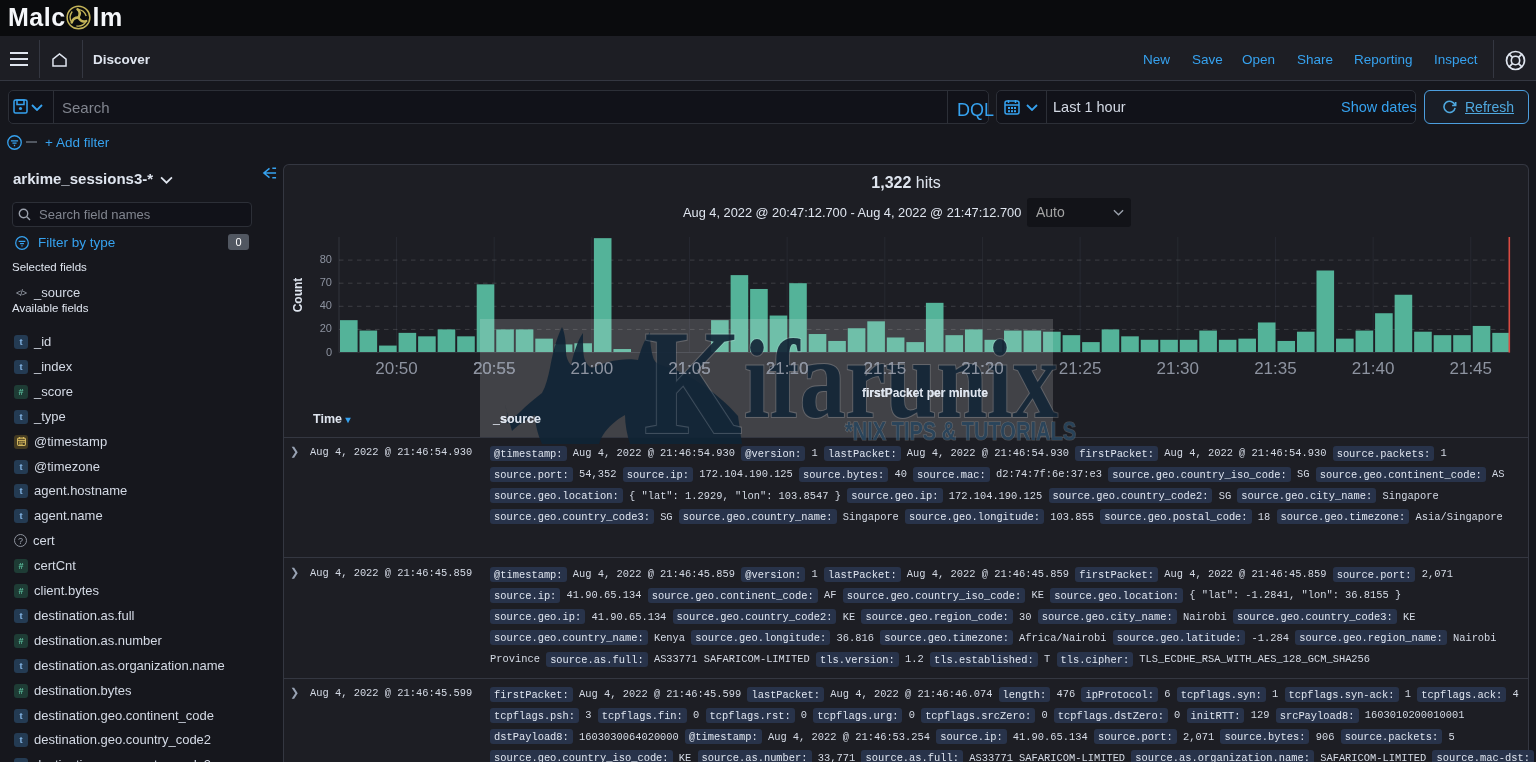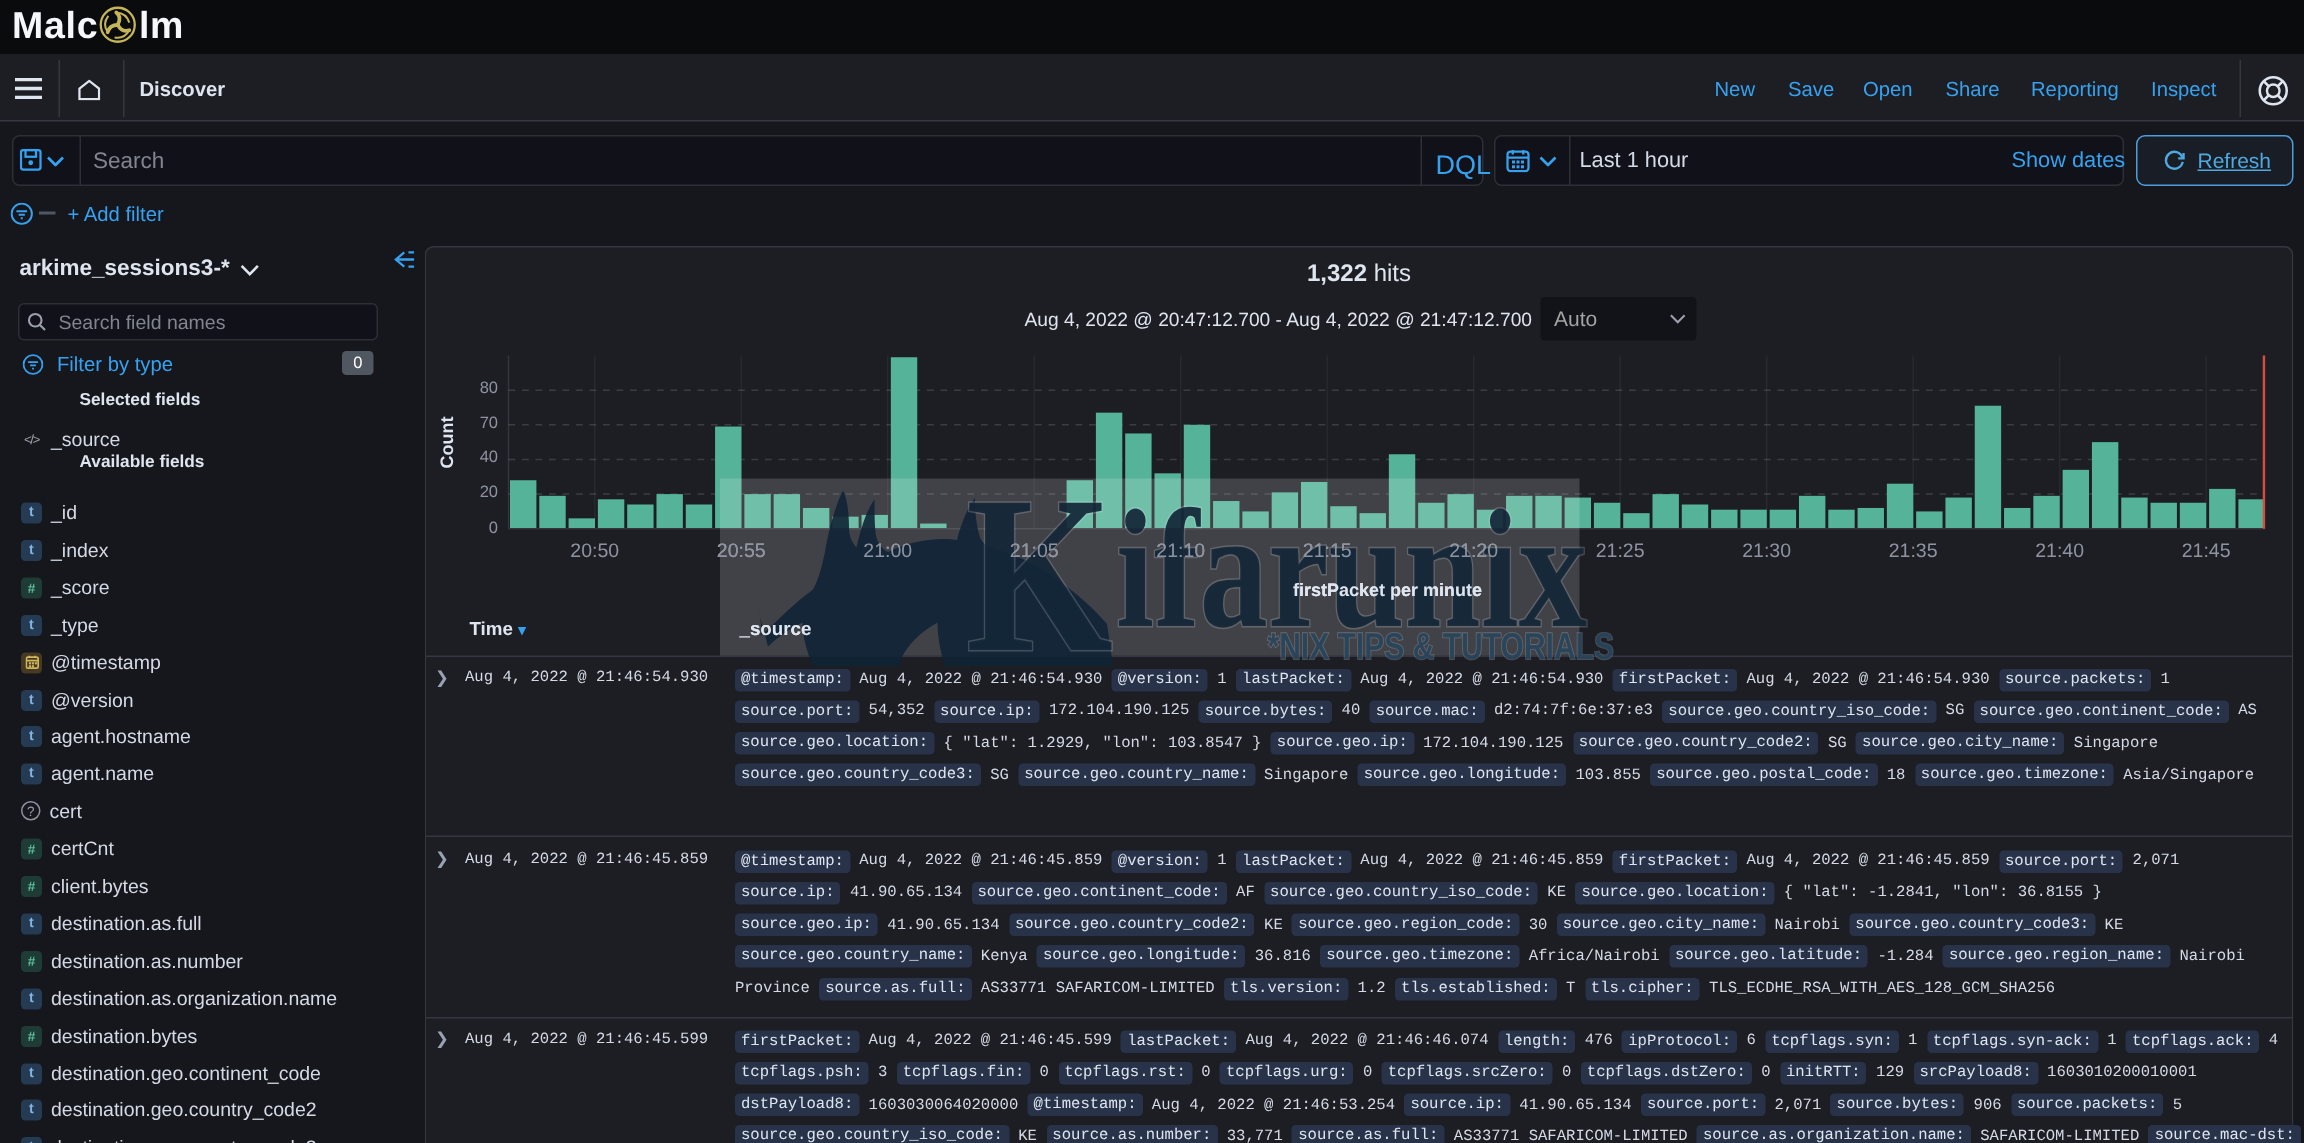--- a/index.html
+++ b/index.html
@@ -33,41 +33,41 @@
 #refreshbtn { position:absolute; left:1424px; top:90px; width:105px; height:34px; border:1px solid #4c9ede; border-radius:6px; background:#191d26; }
 #refreshbtn span { position:absolute; left:40px; top:8px; font-size:14px; font-weight:500; color:#4fa8df; text-decoration:underline; }
 
 
 #addfilter { position:absolute; left:45px; top:135px; font-size:13.5px; color:#36a2ef; }
 #idxpattern { position:absolute; left:13px; top:170px; font-size:15px; font-weight:700; color:#dfe5ef; }
 #fieldsearch { position:absolute; left:12px; top:202px; width:240px; height:25px; background:#111219; border:1px solid #2c2f37; border-radius:4px; }
 #fieldsearch span { position:absolute; left:26px; top:4px; font-size:13px; color:#81858f; }
 #filterbytype { position:absolute; left:38px; top:235px; font-size:13.5px; color:#36a2ef; }
 #zerobadge { position:absolute; left:228px; top:234px; width:21px; height:16px; background:#515761; border-radius:3px; color:#fff; font-size:11px; text-align:center; line-height:16px; }
-.sideheading { position:absolute; left:12px; font-size:11.5px; font-weight:700; color:#dfe5ef;margin-left:41px; }
+.sideheading { position:absolute; left:12px; font-size:11.5px; font-weight:400; color:#dfe5ef; }
 .fieldrow { position:absolute; left:14px; height:14px; }
 .fbadge { display:inline-block; width:14px; height:14px; border-radius:3px; font-size:9.5px; font-weight:700; text-align:center; line-height:14px; font-family:"Liberation Sans",sans-serif; vertical-align:top; }
 .fb-t { background:#243b53; color:#82b3e2; }
 .fb-n { background:#1e3c35; color:#5cbd9d; font-size:9px;}
 .fb-d { background:#443b22; color:#d2b55d; font-size:9px;}
 .fb-q { background:transparent; border:1px solid #8e939e; border-radius:50%; color:#9ba1ac; width:13px;height:13px; line-height:12px; font-size:9px; font-weight:400;}
 .fb-s { background:transparent; color:#9ba1ac; font-size:9px; font-weight:400; letter-spacing:-1px;}
 .fname { display:inline-block; margin-left:6px; font-size:13px; color:#d4dae5; vertical-align:top; margin-top:-1px; }
 
 
 #panel { position:absolute; left:283px; top:164px; width:1246px; height:598px; background:#1d1e24; border:1px solid #343741; border-radius:6px 6px 0 0; border-bottom:none; }
 #hits { position:absolute; left:283px; top:174px; width:1246px; text-align:center; font-size:16px; color:#dfe5ef; }
 #hits b { font-weight:700; }
 #timerange { position:absolute; left:683px; top:205px; font-size:12.8px; color:#dfe5ef; }
 #autobox { position:absolute; left:1027px; top:198px; width:104px; height:29px; background:#121318; border-radius:3px; }
 #autobox span { position:absolute; left:9px; top:6px; font-size:14px; color:#a3a3a3; }
 
 
 .ylab { position:absolute; width:30px; text-align:right; font-size:11px; color:#8d93a0; }
-.xlab { position:absolute; top:359px; width:60px; text-align:center; font-size:13px; color:#8d93a0; }
+.xlab { position:absolute; top:359px; width:60px; text-align:center; font-size:17px; color:#8d93a0; }
 #countlab { position:absolute; left:268px; top:288px; width:60px; font-size:12px; font-weight:700; color:#dfe5ef; transform:rotate(-90deg); text-align:center;}
 #xaxistitle { position:absolute; left:800px; top:386px; width:250px; text-align:center; font-size:12px; font-weight:700; color:#dfe5ef; }
 
 
 #thead-time { position:absolute; left:313px; top:412px; font-size:12.5px; font-weight:700; color:#dfe5ef; }
 #thead-src { position:absolute; left:493px; top:412px; font-size:12.5px; font-weight:700; color:#dfe5ef; }
 .rowline { position:absolute; left:284px; width:1244px; height:1px; background:#343741; }
 .mono { font-family:"Liberation Mono", monospace; font-size:10.4px; color:#d4dae5; }
 .doc { position:absolute; left:490px; width:1040px; }
 .docline { height:21.3px; line-height:21.3px; white-space:nowrap; }
@@ -206,21 +206,21 @@
             <path d="M1 6h14" stroke="#d2b55d" stroke-width="2"></path>
             <path d="M4.5 0v3M11.5 0v3" stroke="#d2b55d" stroke-width="2"></path>
             <g fill="#d2b55d">
               <rect x="4" y="8" width="2.5" height="2.5"></rect>
               <rect x="7.5" y="8" width="2.5" height="2.5"></rect>
               <rect x="11" y="8" width="2.5" height="2.5"></rect>
               <rect x="4" y="11.5" width="2.5" height="2.5"></rect>
               <rect x="7.5" y="11.5" width="2.5" height="2.5"></rect>
             </g>
           </svg></span><span class="fname">@timestamp</span></div>
-      <div class="fieldrow" style="top:459.5px;"><span class="fbadge fb-t">t</span><span class="fname">@version</span></div>
+      <div class="fieldrow" style="top:459.5px;"><span class="fbadge fb-t">t</span><span class="fname">@timezone</span></div>
       <div class="fieldrow" style="top:484.4px;"><span class="fbadge fb-t">t</span><span class="fname">agent.hostname</span></div>
       <div class="fieldrow" style="top:509.29999999999995px;"><span class="fbadge fb-t">t</span><span class="fname">agent.name</span></div>
       <div class="fieldrow" style="top:534.2px;"><span class="fbadge fb-q">?</span><span class="fname">cert</span></div>
       <div class="fieldrow" style="top:559.1px;"><span class="fbadge fb-n">#</span><span class="fname">certCnt</span></div>
       <div class="fieldrow" style="top:584px;"><span class="fbadge fb-n">#</span><span class="fname">client.bytes</span></div>
       <div class="fieldrow" style="top:608.9px;"><span class="fbadge fb-t">t</span><span class="fname">destination.as.full</span></div>
       <div class="fieldrow" style="top:633.8px;"><span class="fbadge fb-n">#</span><span class="fname">destination.as.number</span></div>
       <div class="fieldrow" style="top:658.7px;"><span class="fbadge fb-t">t</span><span class="fname">destination.as.organization.name</span></div>
       <div class="fieldrow" style="top:683.5999999999999px;"><span class="fbadge fb-n">#</span><span class="fname">destination.bytes</span></div>
       <div class="fieldrow" style="top:708.5px;"><span class="fbadge fb-t">t</span><span class="fname">destination.geo.continent_code</span></div>

